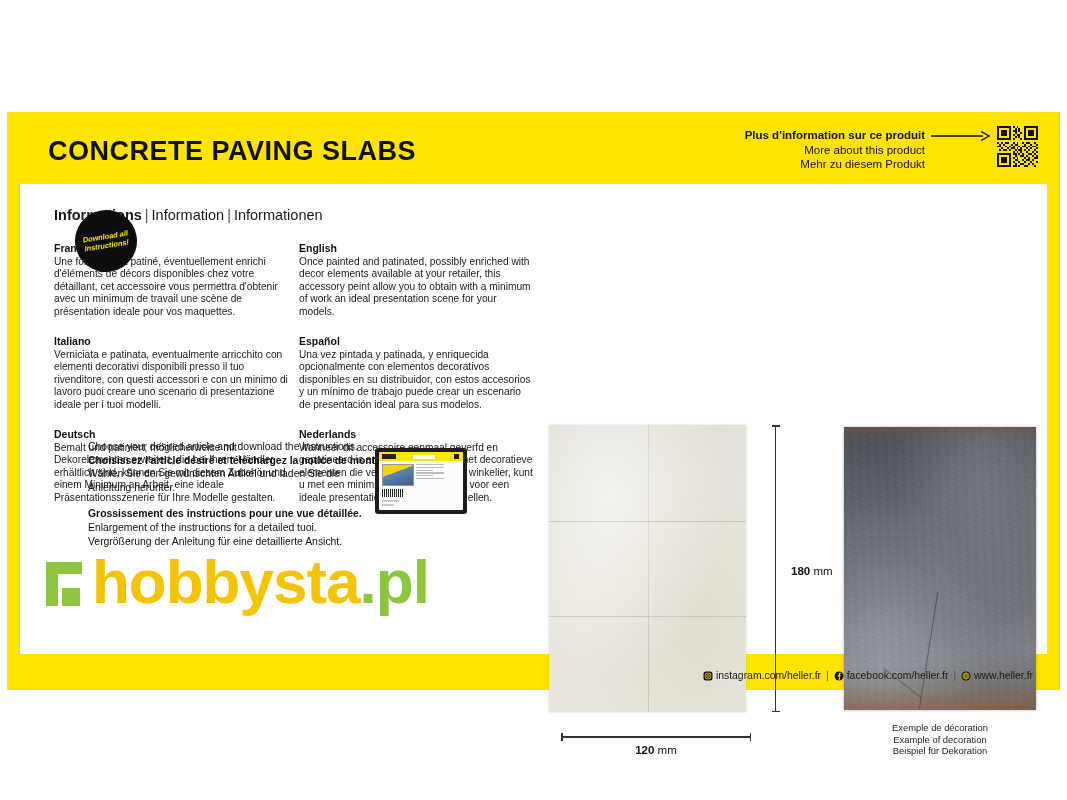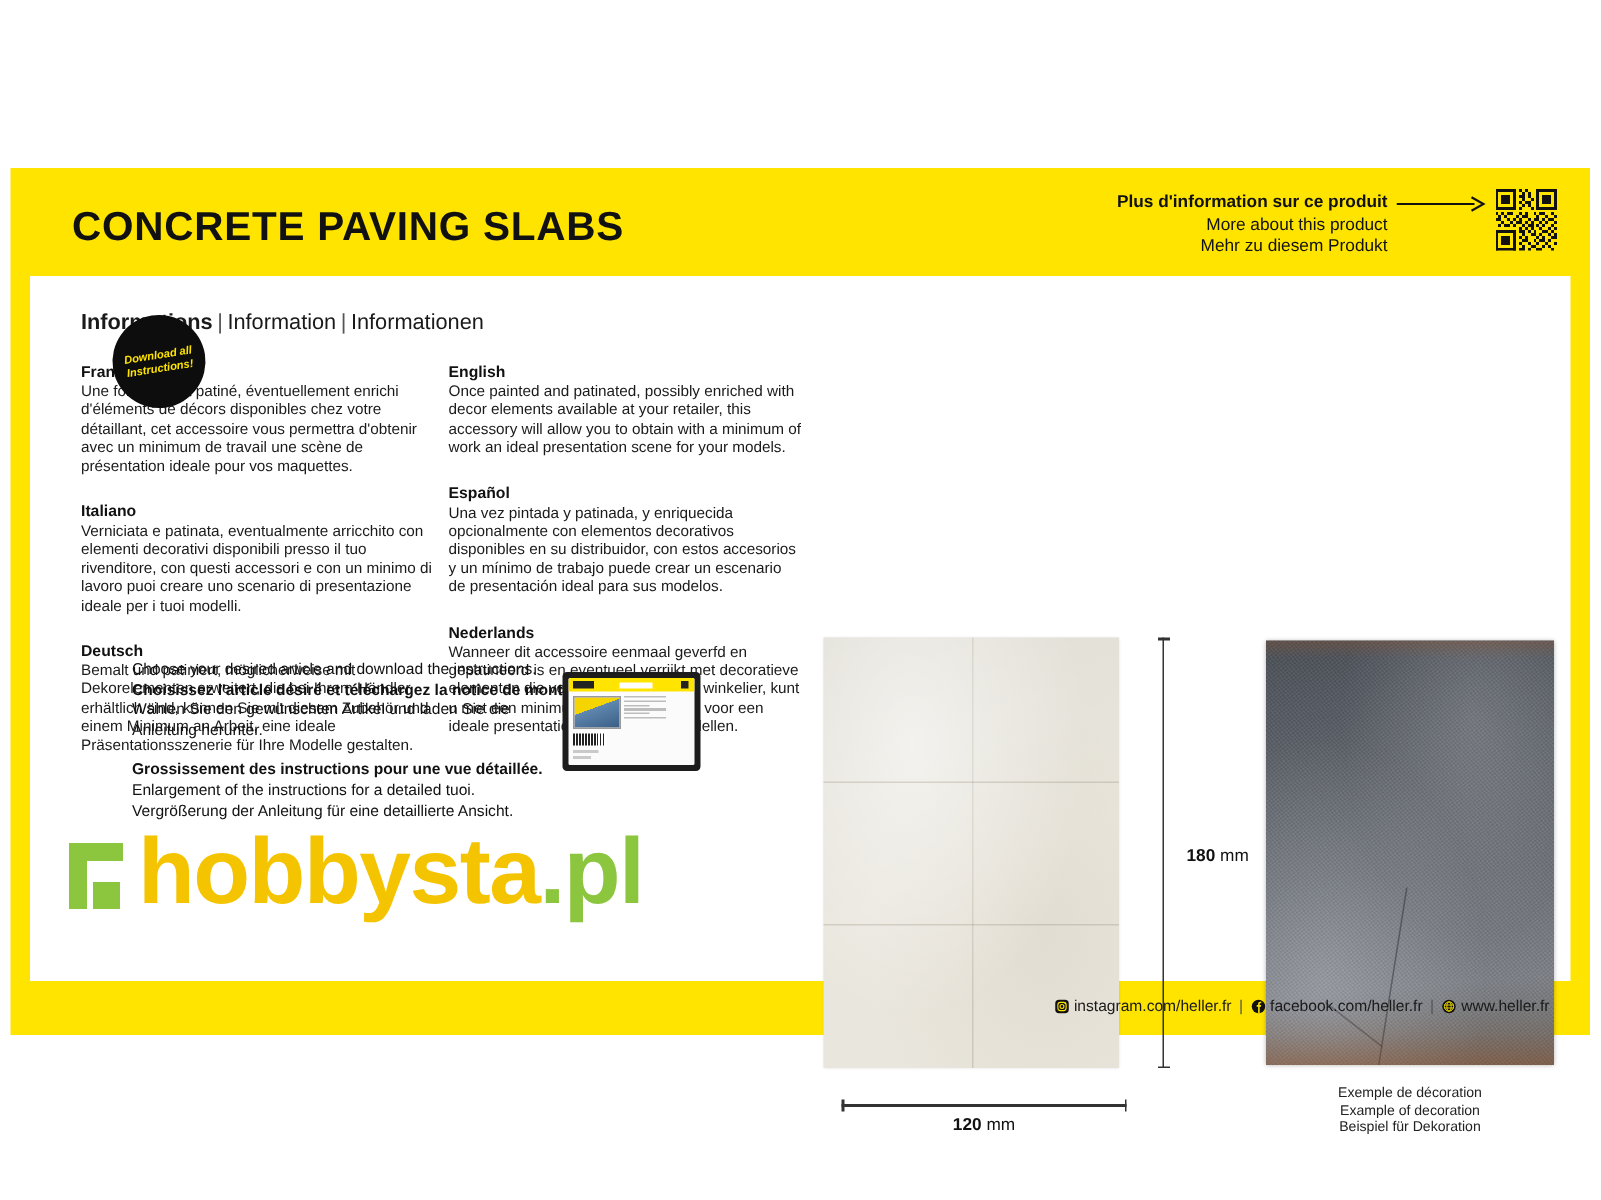--- a/index.html
+++ b/index.html
@@ -418,21 +418,21 @@
   }
 
   
   .footer {
     position: absolute;
     left: 13px;
     bottom: 9px;
     width: 1027px;
     height: 20px;
     display: flex;
-    align-items: center;
+    align-items: flex-end;
     justify-content: flex-end;
     padding-right: 14px;
     box-sizing: border-box;
   }
   .footer-item {
     display: flex;
     align-items: center;
     font-size: 10.4px;
     color: #1a1a1a;
     white-space: nowrap;
@@ -604,21 +604,21 @@
         </div>
         <div class="lang-block">
           <div class="lang-title">Deutsch</div>
           <div class="lang-body">Bemalt und patiniert, möglicherweise mit Dekorelementen erweitert, die bei Ihrem Händler erhältlich sind, können Sie mit diesem Zubehör und einem Minimum an Arbeit, eine ideale Präsentationsszenerie für Ihre Modelle gestalten.</div>
         </div>
       </div>
 
       <div class="lang-col right">
         <div class="lang-block">
           <div class="lang-title">English</div>
-          <div class="lang-body">Once painted and patinated, possibly enriched with decor elements available at your retailer, this accessory will allow you to obtain with a minimum of work an ideal presentation scene for your models.</div>
+          <div class="lang-body">Once painted and patinated, possibly enriched with decor elements available at your retailer, this accessory peint allow you to obtain with a minimum of work an ideal presentation scene for your models.</div>
         </div>
         <div class="lang-block">
           <div class="lang-title">Español</div>
           <div class="lang-body">Una vez pintada y patinada, y enriquecida opcionalmente con elementos decorativos disponibles en su distribuidor, con estos accesorios y un mínimo de trabajo puede crear un escenario de presentación ideal para sus modelos.</div>
         </div>
         <div class="lang-block">
           <div class="lang-title">Nederlands</div>
           <div class="lang-body">Wanneer dit accessoire eenmaal geverfd en gepatineerd is en eventueel verrijkt met decoratieve elementen die verkrijgbaar zijn bij uw winkelier, kunt u met een minimum aan werk zorgen voor een ideale presentatiescène voor uw modellen.</div>
         </div>
       </div>

